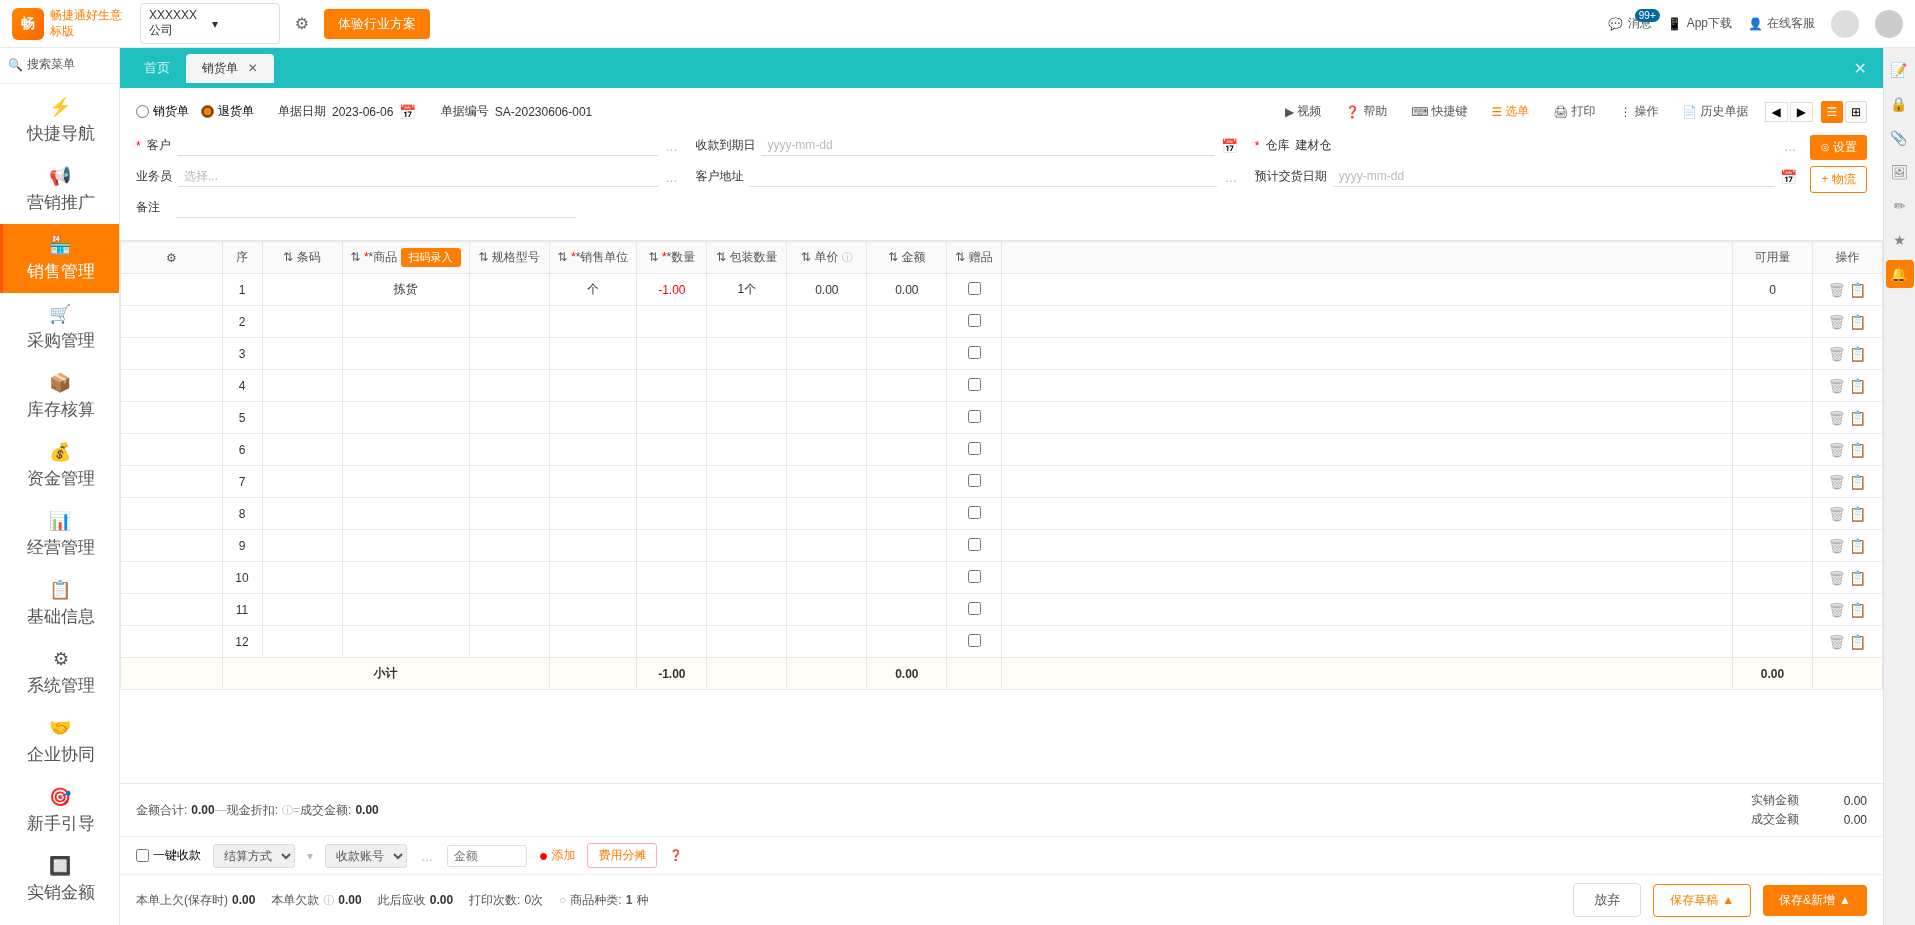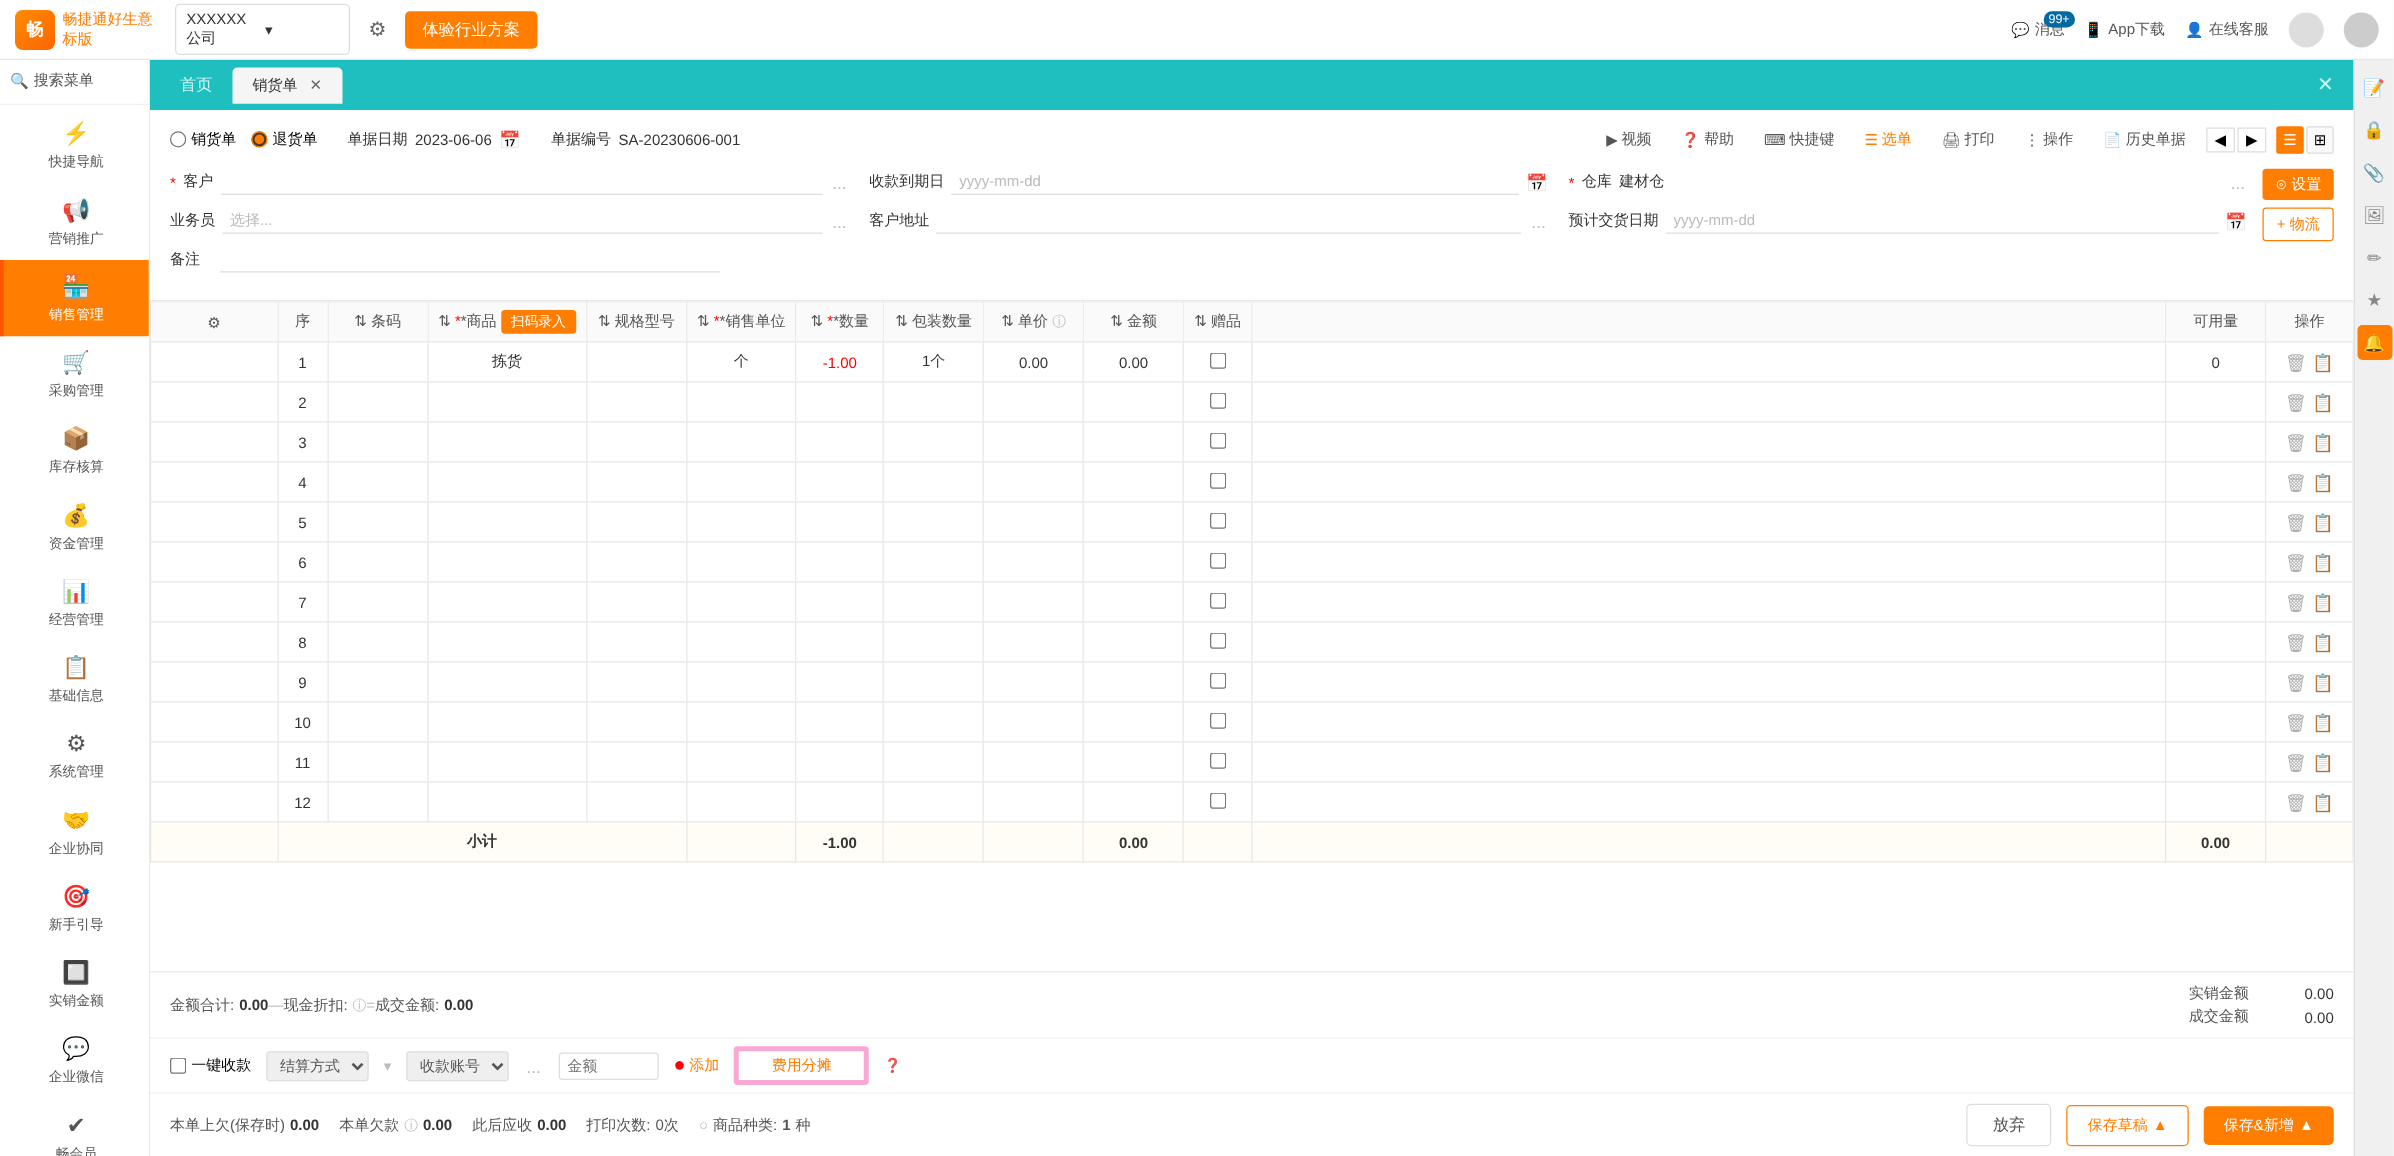--- a/index.html
+++ b/index.html
@@ -80,21 +80,21 @@
     }
     .sidebar-item {
       display: flex; flex-direction: column; align-items: center;
       padding: 10px 4px;
       cursor: pointer; color: #555;
       border-left: 3px solid transparent;
       gap: 4px;
     }
     .sidebar-item.active { background: #ff7d00; color: white; border-left-color: #ff5500; }
     .sidebar-item .s-icon { font-size: 18px; }
-    .sidebar-item .s-label { font-size: 11px; }
+    .sidebar-item .s-label { font-size: 17px; }
     .sidebar-search {
       display: flex; align-items: center; gap: 4px;
       padding: 8px 8px;
       cursor: pointer; color: #555;
     }
     .sidebar-divider { border: none; border-top: 1px solid #f0f0f0; margin: 2px 0; }
 
     
     .content-area {
       flex: 1;
@@ -286,22 +286,22 @@
     }
     .checkbox-item { display: flex; align-items: center; gap: 4px; cursor: pointer; }
     .payment-select {
       border: 1px solid #ddd; padding: 3px 6px; border-radius: 3px; color: #555;
     }
     .add-btn {
       background: none; border: none; cursor: pointer;
       display: flex; align-items: center; gap: 3px; color: #ff7d00;
     }
     .expense-btn {
-      background: none; border: 4px solid #f9a8d4; color: #ff7d00;
-      padding: 3px 26px; border-radius: 3px; cursor: pointer;
+      background: none; border: 1px solid #f9a8d4; color: #ff7d00;
+      padding: 3px 10px; border-radius: 3px; cursor: pointer;
     }
     .footer-bottom {
       display: flex;
       align-items: center;
       padding: 8px 16px;
       gap: 16px;
     }
     .stat-item { display: flex; align-items: center; gap: 4px; color: #555; }
     .stat-value { color: #333; font-weight: bold; }
     .print-info { display: flex; align-items: flex-end; gap: 4px; color: #555; }

